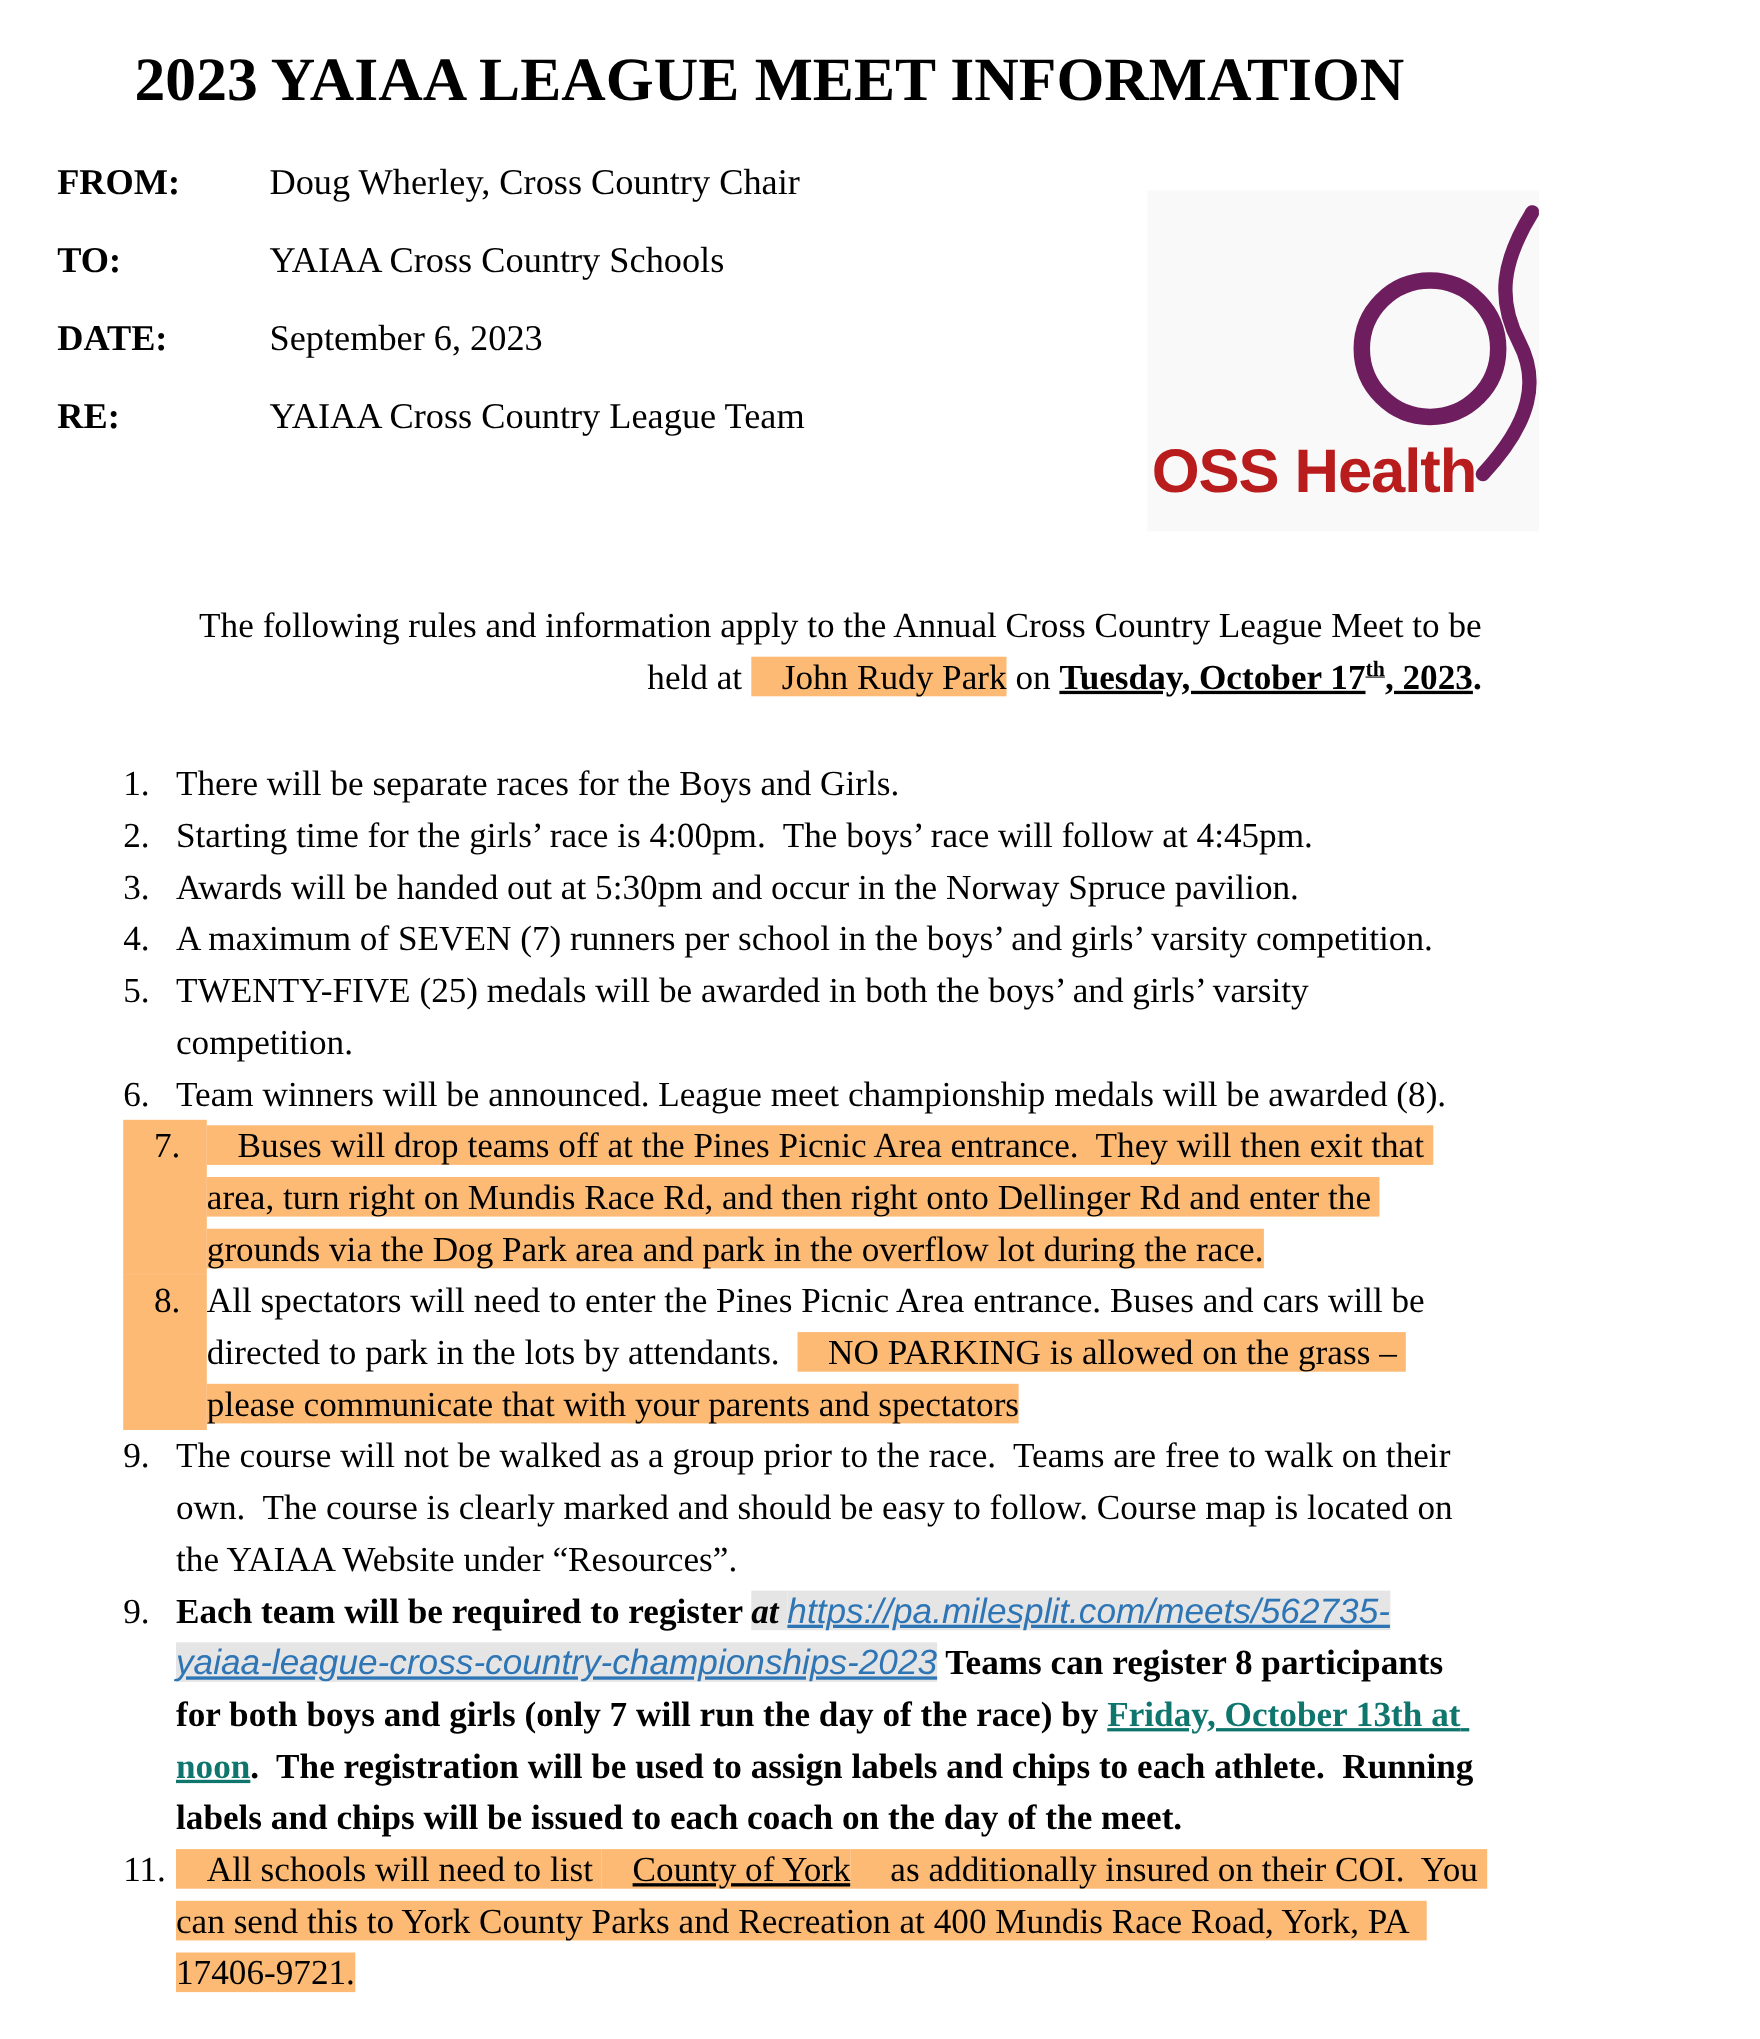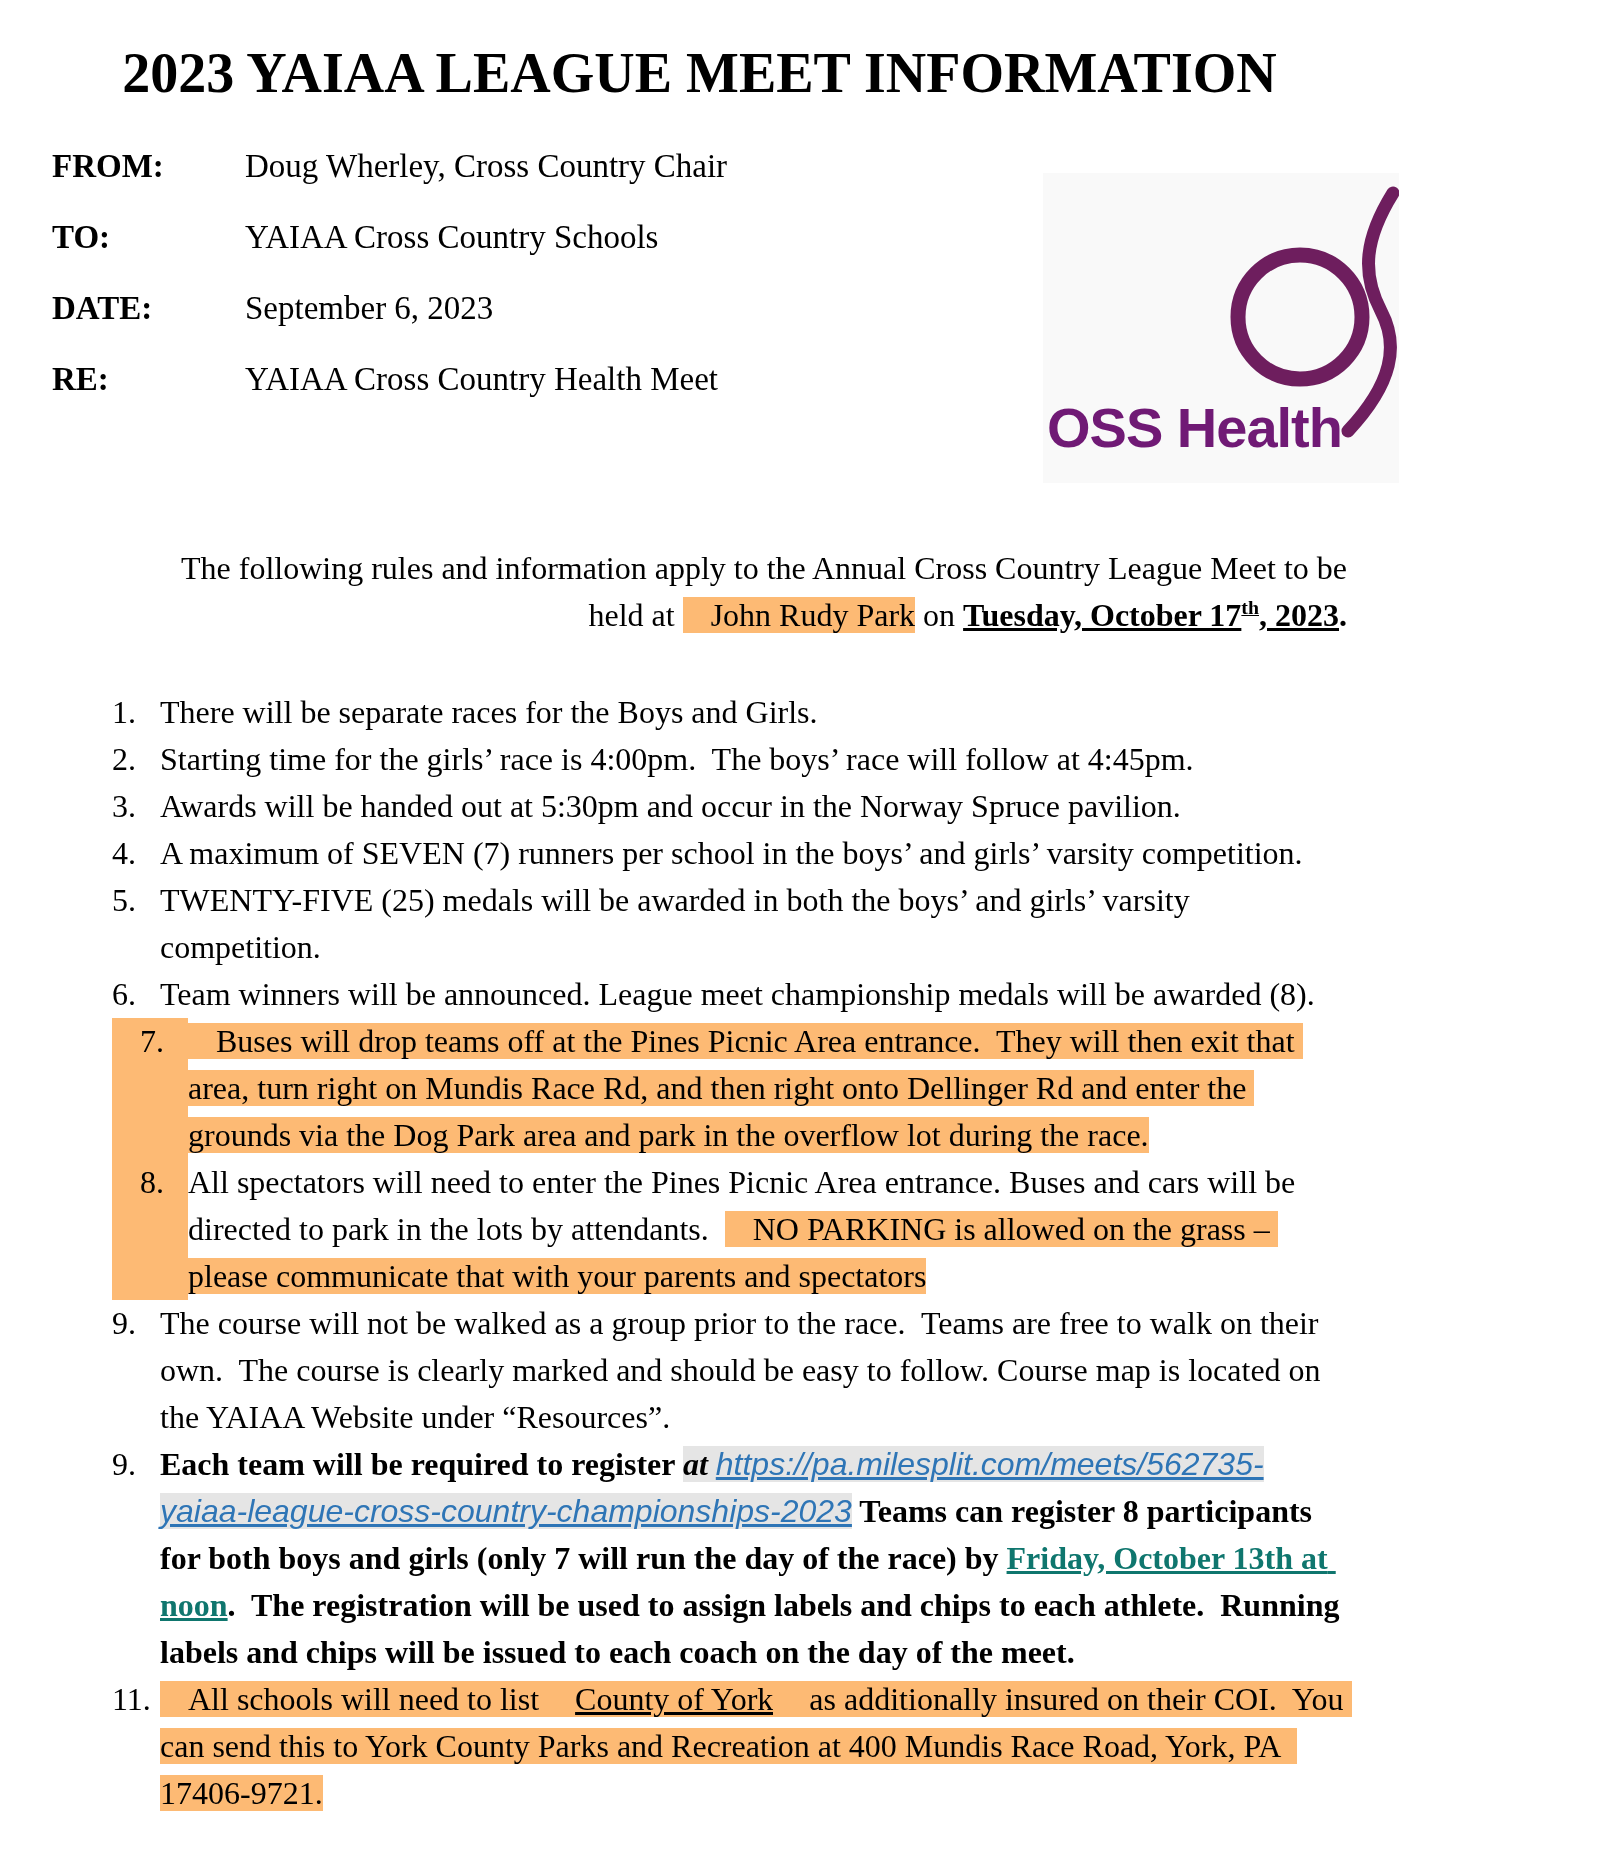--- a/index.html
+++ b/index.html
@@ -107,31 +107,31 @@
       <div class="memo-row">
         <span class="memo-label">TO:</span>
         <span class="memo-value">YAIAA Cross Country Schools</span>
       </div>
       <div class="memo-row">
         <span class="memo-label">DATE:</span>
         <span class="memo-value">September 6, 2023</span>
       </div>
       <div class="memo-row">
         <span class="memo-label">RE:</span>
-        <span class="memo-value">YAIAA Cross Country Health Meet</span>
+        <span class="memo-value">YAIAA Cross Country League Team</span>
       </div>
     </div>
 
   <div class="logo-box">
     <svg width="452" height="310" viewBox="0 0 452 310">
       <circle cx="257" cy="144" r="62" fill="none" stroke="#6e1e5e" stroke-width="15"></circle>
       <path d="M350,20 C322,65 318,100 338,138 C356,172 350,210 305,258" fill="none" stroke="#6e1e5e" stroke-width="13" stroke-linecap="round"></path>
       <path d="M422,6 C388,58 382,100 406,142 C430,184 424,238 368,302" fill="none" stroke="#6e1e5e" stroke-width="18" stroke-linecap="round"></path>
     </svg>
-    <div class="logo-text" style="color:#701a75;">OSS Health</div>
+    <div class="logo-text" style="color:#b91c1c;">OSS Health</div>
   </div>
 
   <p class="intro"><span>The following rules and information apply to the Annual Cross Country League Meet to be</span><br><span>held at </span><span class="hy">John Rudy Park</span><span> on </span><span class="b u">Tuesday, October 17</span><span class="b u sup">th</span><span class="b u">, 2023</span><span class="b">.</span></p>
 
   <ol class="rules">
       <li>
         <span class="num">1.</span>
         <div class="li-text"><span>There will be separate races for the Boys and Girls.</span></div>
       </li>
       <li>

